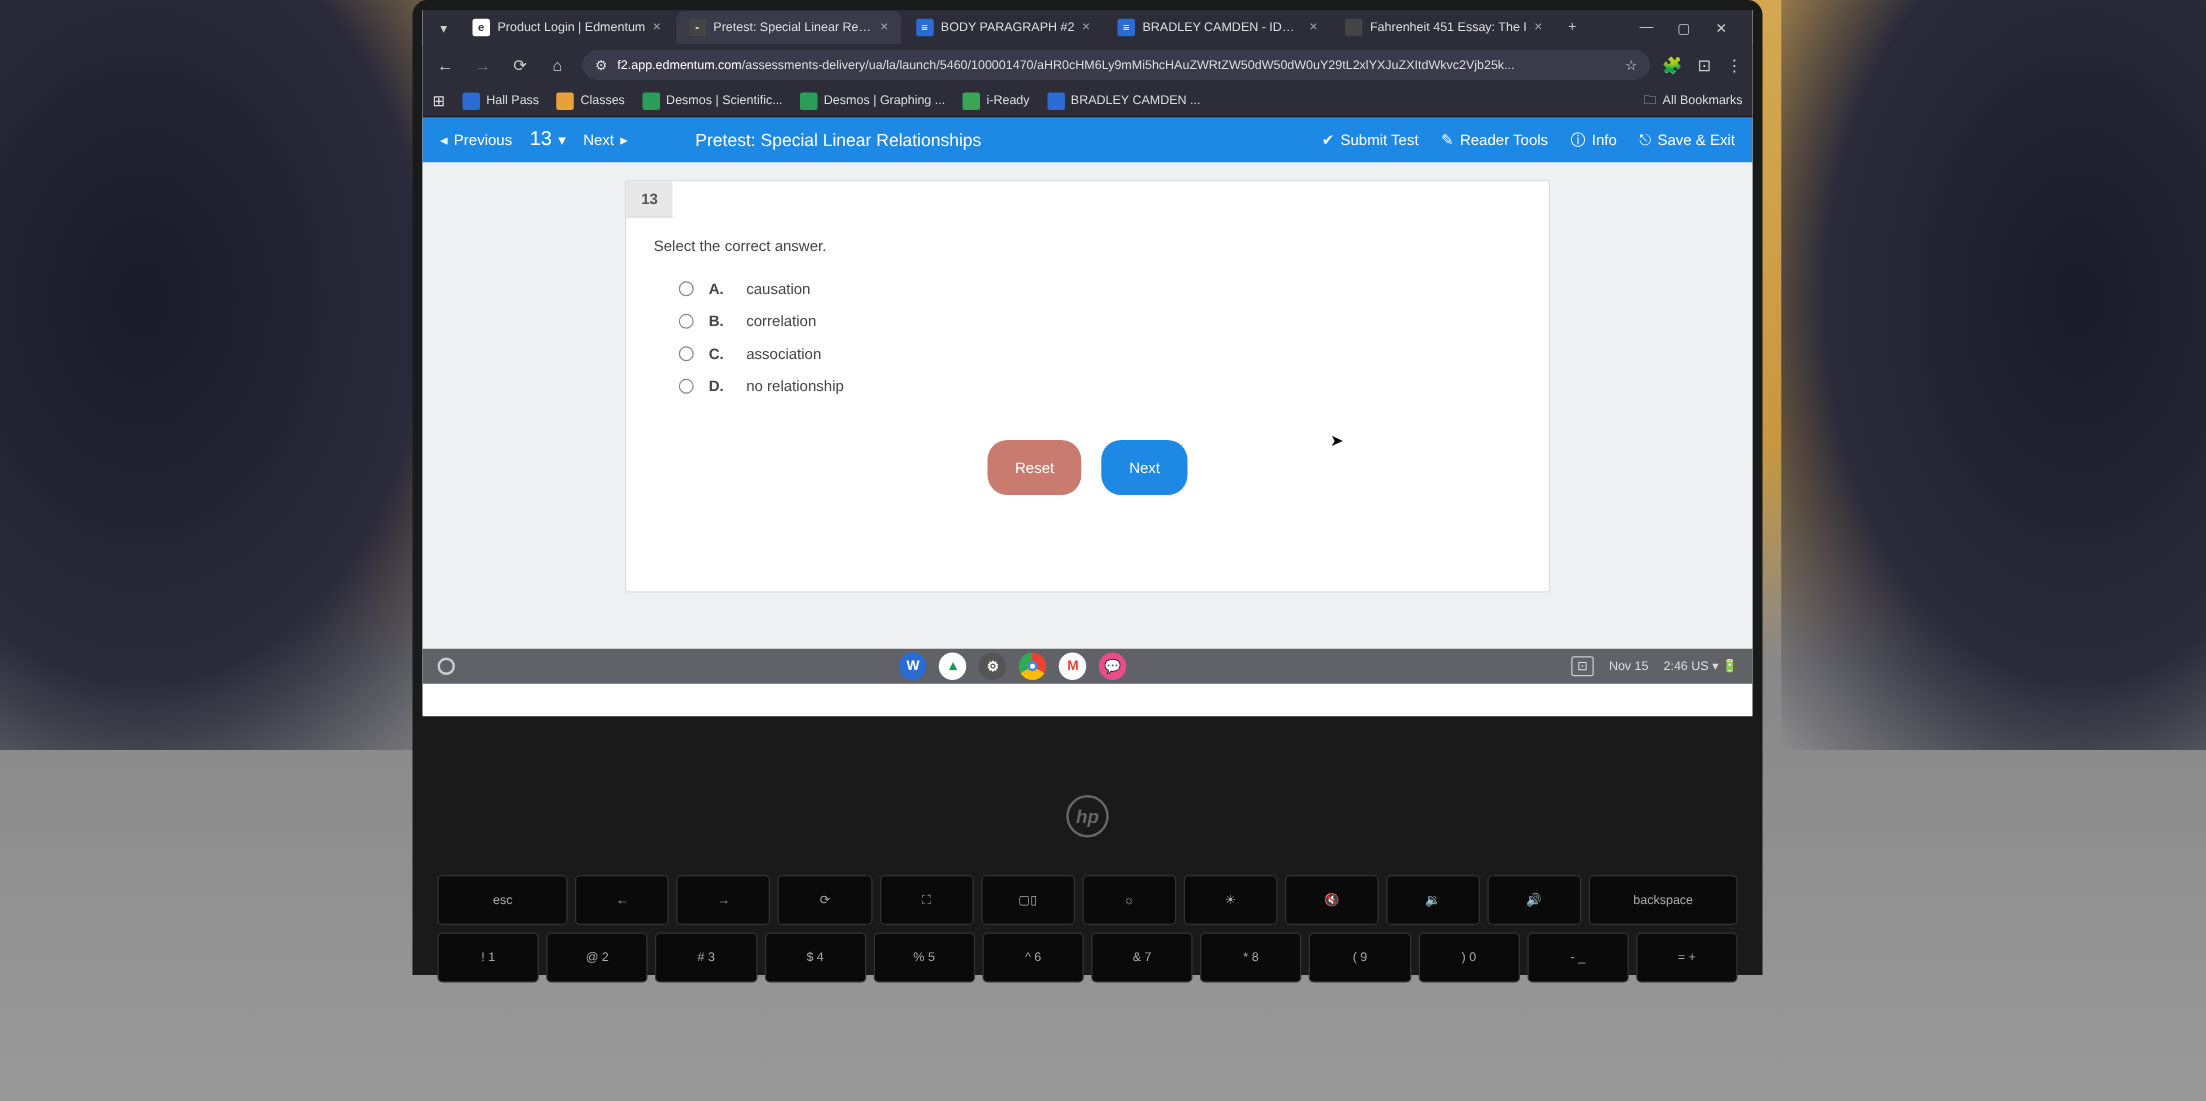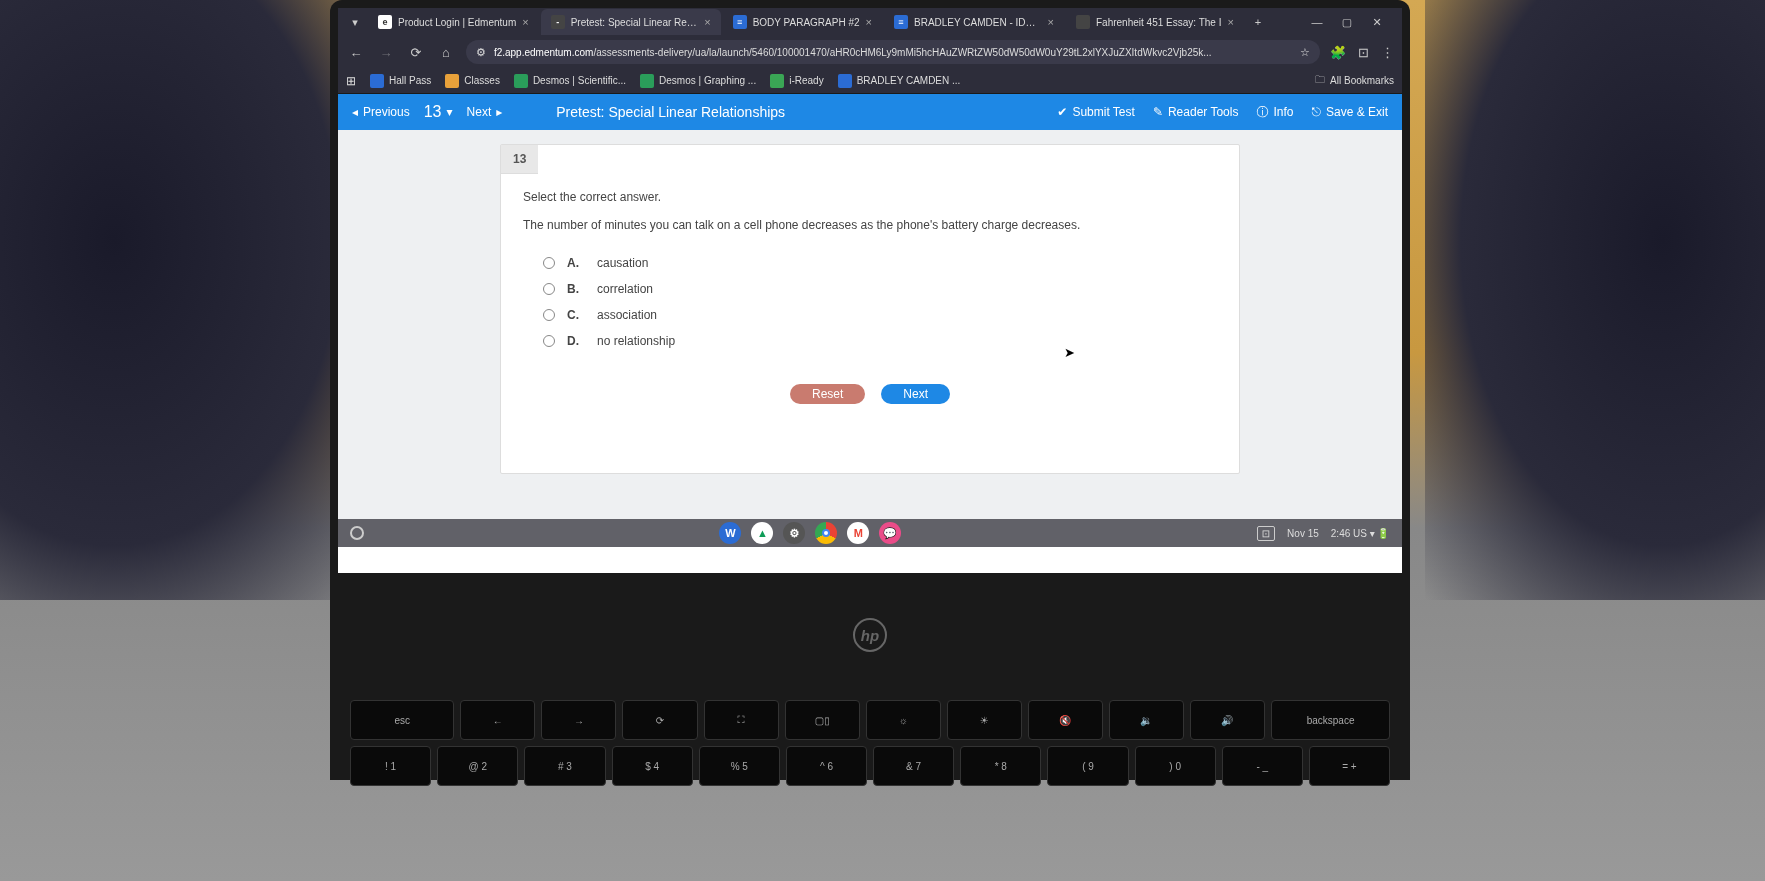--- a/index.html
+++ b/index.html
@@ -51,37 +51,37 @@
     .q-body { padding: 16px 22px; font-size: 12px; color: #444; }
     .q-instruction { margin-bottom: 14px; }
     .q-prompt { margin-bottom: 10px; }
     .q-context { margin-bottom: 18px; }
     .answer-list { padding-left: 20px; }
     .answer-row { display: flex; align-items: center; gap: 12px; padding: 6px 0; }
     .radio { width: 12px; height: 12px; border: 1px solid #888; border-radius: 50%; cursor: pointer; }
     .ans-letter { font-weight: bold; width: 18px; }
     .ans-text { }
     .q-actions { display: flex; justify-content: center; gap: 16px; margin-top: 30px; padding-bottom: 20px; }
-    .btn-pill { border: none; border-radius: 16px; padding: 3px 22px; font-size: 12px; color: #fff; cursor: pointer; }
+    .btn-pill { border: none; border-radius: 16px; padding: 15px 22px; font-size: 12px; color: #fff; cursor: pointer; }
     .btn-reset { background: #c97b6f; }
     .btn-next { background: #1e88e5; }
     
     .footer { height: 26px; background: #eef0f2; padding: 0 14px; font-size: 10px; color: #777; display: flex; align-items: center; }
     
     
     .shelf { height: 28px; background: rgba(30,30,40,0.7); display: flex; align-items: center; padding: 0 12px; gap: 10px; }
     .launcher { width: 14px; height: 14px; border: 2px solid #ccc; border-radius: 50%; cursor: pointer; }
     .shelf-apps { display: flex; gap: 10px; margin: 0 auto; }
     .shelf-icon { width: 22px; height: 22px; border-radius: 50%; display: flex; align-items: center; justify-content: center; font-size: 11px; font-weight: bold; cursor: pointer; }
     .shelf-right { display: flex; align-items: center; gap: 12px; color: #ddd; font-size: 10px; }
     
     .cursor { position: absolute; left: 563px; top: 200px; font-size: 13px; color: #000; pointer-events: none; }
     
     
-    .hp-logo { position: absolute; left: 50%; top: 618px; transform: translateX(-50%); width: 34px; height: 34px; border: 2px solid #666; border-radius: 50%; color: #666; font-style: italic; font-weight: bold; display: flex; align-items: center; justify-content: center; font-size: 15px; }
+    .hp-logo { position: absolute; left: 50%; top: 636px; transform: translateX(-50%); width: 34px; height: 34px; border: 2px solid #666; border-radius: 50%; color: #666; font-style: italic; font-weight: bold; display: flex; align-items: center; justify-content: center; font-size: 15px; }
     .keyboard { position: absolute; left: 20px; top: 700px; right: 20px; height: 70px; display: flex; flex-direction: column; gap: 6px; }
     .key-row { display: flex; gap: 6px; }
     .key { background: #0a0a0a; border: 1px solid #333; border-radius: 4px; height: 40px; flex: 1; color: #aaa; font-size: 10px; display: flex; align-items: center; justify-content: center; }
   </style>
 </head>
 <body>
 
 <div class="photo-bg"></div>
 <div class="person-shadow-left"></div>
 <div class="person-shadow-right"></div>
@@ -215,21 +215,20 @@
           <span>Save &amp; Exit</span>
         </div>
       </div>
     </div>
 
     <div class="content-area">
       <div class="question-card">
         <span class="q-tab">13</span>
         <div class="q-body">
           <div class="q-instruction">Select the correct answer.</div>
-          <div class="q-context">The number of minutes you can talk on a cell phone decreases as the phone's battery charge decreases.</div>
           <div class="answer-list" id="answers-container">
               <div class="answer-row">
                 <span class="radio"></span>
                 <span class="ans-letter">A.</span>
                 <span class="ans-text">causation</span>
               </div>
               <div class="answer-row">
                 <span class="radio"></span>
                 <span class="ans-letter">B.</span>
                 <span class="ans-text">correlation</span>

